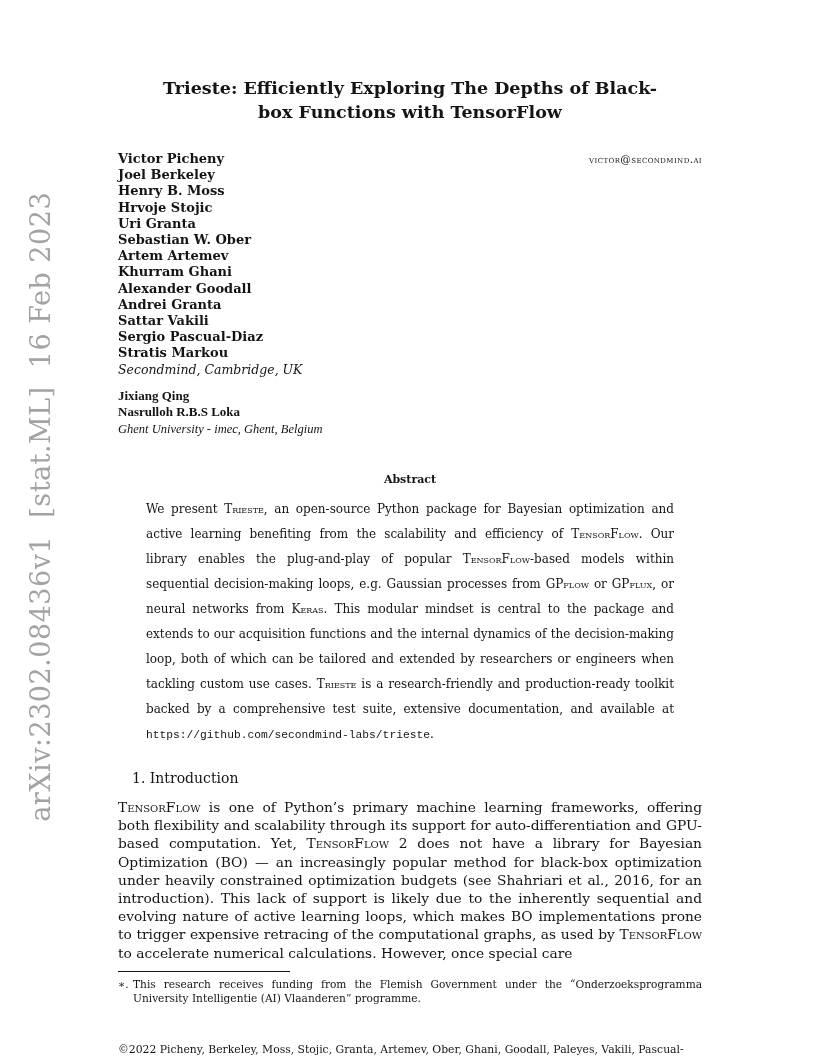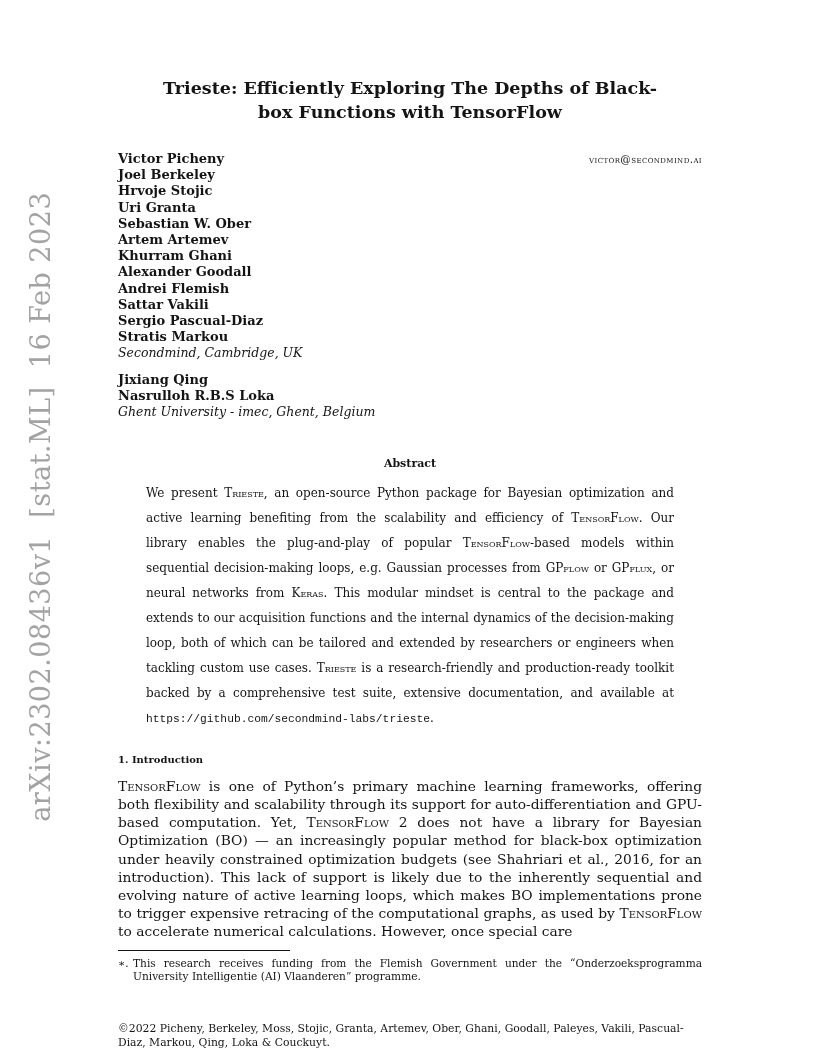--- a/index.html
+++ b/index.html
@@ -32,21 +32,21 @@
   .title {
     margin: 0 auto;
     padding-top: 76px;
     max-width: 505px;
     text-align: center;
     font-size: 17.5px;
     font-weight: bold;
     line-height: 24px;
   }
   .author-group { margin-top: 27px; }
-  .author-group.second { margin-top: 10px; }
+  .author-group.second { margin-top: 10px; font-family: Liberation Serif, serif; }
   .author-row {
     display: flex;
     justify-content: space-between;
     align-items: flex-end;
     line-height: 16.2px;
   }
   .author-name { font-weight: bold; font-size: 13px; }
   .author-email {
     font-variant: small-caps;
     font-size: 10.5px;
@@ -66,23 +66,23 @@
     font-weight: bold;
   }
   .abstract-body {
     margin: 11px auto 0 auto;
     width: 528px;
     font-size: 12px;
     line-height: 25px;
     text-align: justify;
   }
   .section-heading {
-    margin: 22px 0 0 0;
-    font-size: 10px;
-    font-weight: bold;
+    margin: 22px 0 0 14px;
+    font-size: 14px;
+    font-weight: normal;
   }
   .body-par {
     margin: 12px 0 0 0;
     font-size: 13.8px;
     line-height: 18.2px;
     text-align: justify;
   }
   .footnote-rule {
     margin-top: 9px;
     width: 172px;
@@ -121,39 +121,42 @@
 
     <div class="author-group">
       <div class="author-row">
         <span class="author-name">Victor Picheny</span>
         <span class="author-email">victor@secondmind.ai</span>
       </div>
       <div class="author-row">
           <span class="author-name">Joel Berkeley</span>
         </div>
       <div class="author-row">
+          <span class="author-name">Henry B. Moss</span>
+        </div>
+      <div class="author-row">
           <span class="author-name">Hrvoje Stojic</span>
         </div>
       <div class="author-row">
           <span class="author-name">Uri Granta</span>
         </div>
       <div class="author-row">
           <span class="author-name">Sebastian W. Ober</span>
         </div>
       <div class="author-row">
           <span class="author-name">Artem Artemev</span>
         </div>
       <div class="author-row">
           <span class="author-name">Khurram Ghani</span>
         </div>
       <div class="author-row">
           <span class="author-name">Alexander Goodall</span>
         </div>
       <div class="author-row">
-          <span class="author-name">Andrei Flemish</span>
+          <span class="author-name">Andrei Granta</span>
         </div>
       <div class="author-row">
           <span class="author-name">Sattar Vakili</span>
         </div>
       <div class="author-row">
           <span class="author-name">Sergio Pascual-Diaz</span>
         </div>
       <div class="author-row">
           <span class="author-name">Stratis Markou</span>
         </div>

